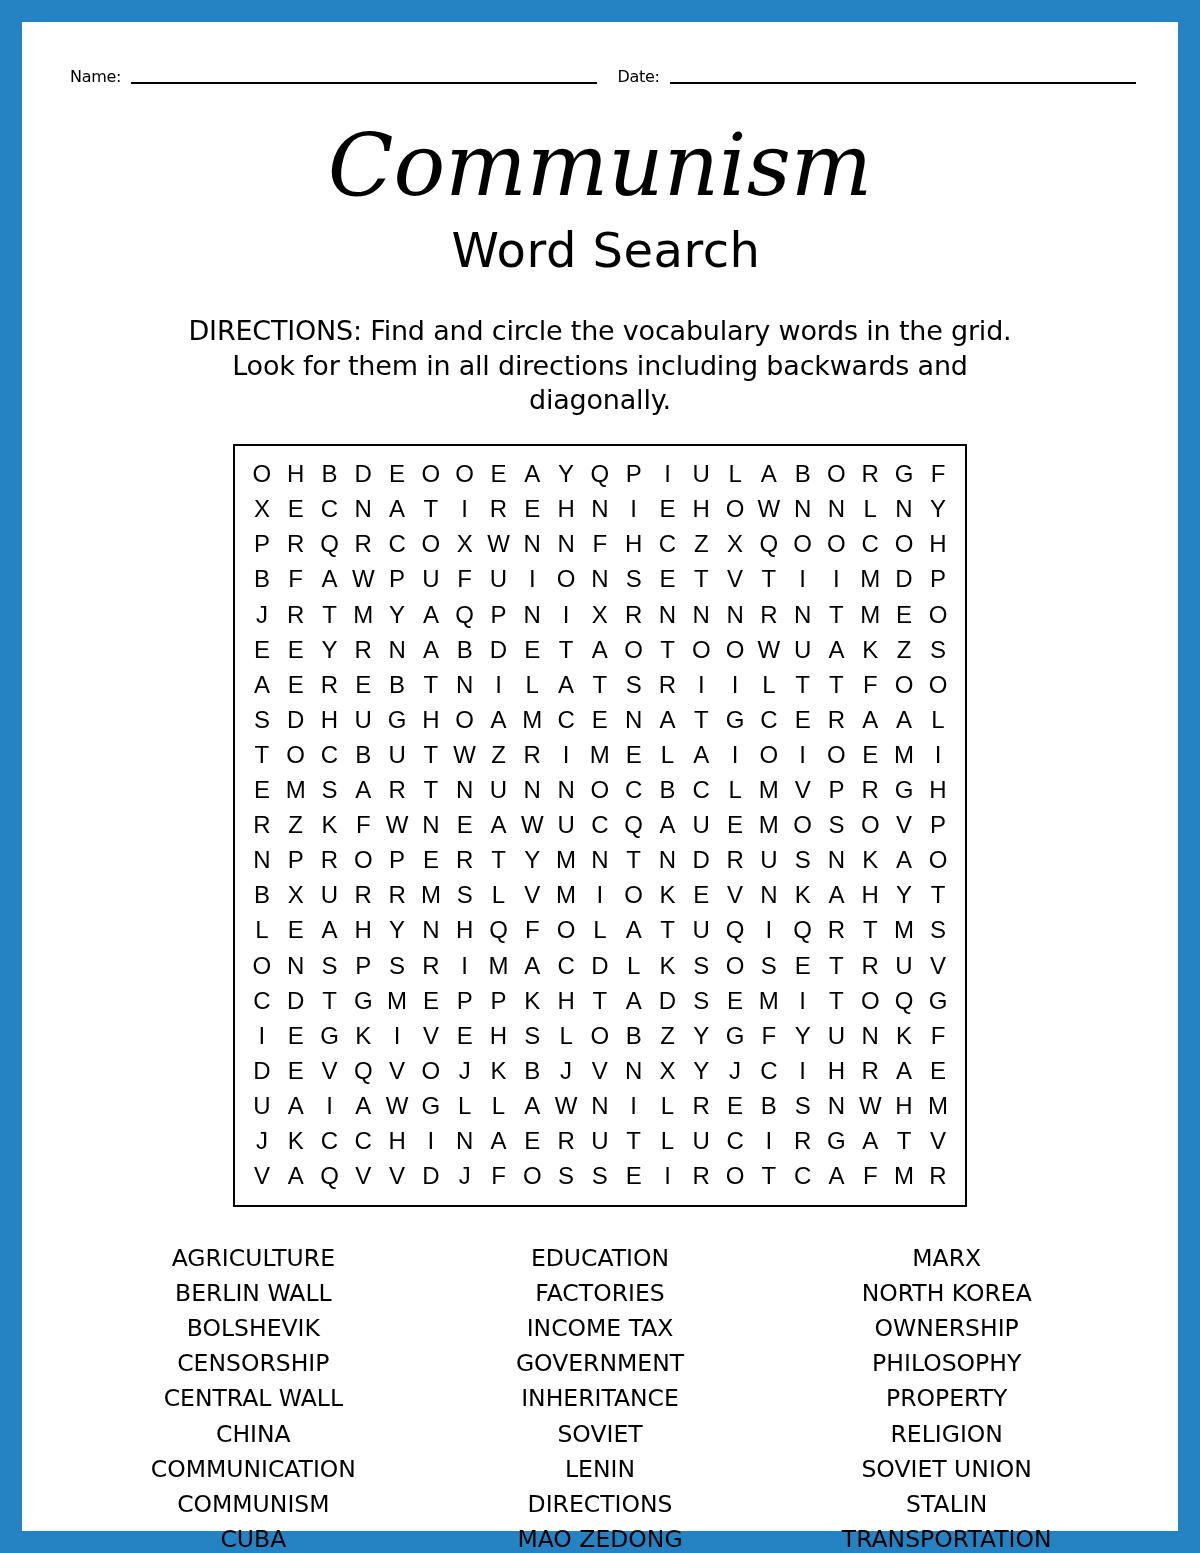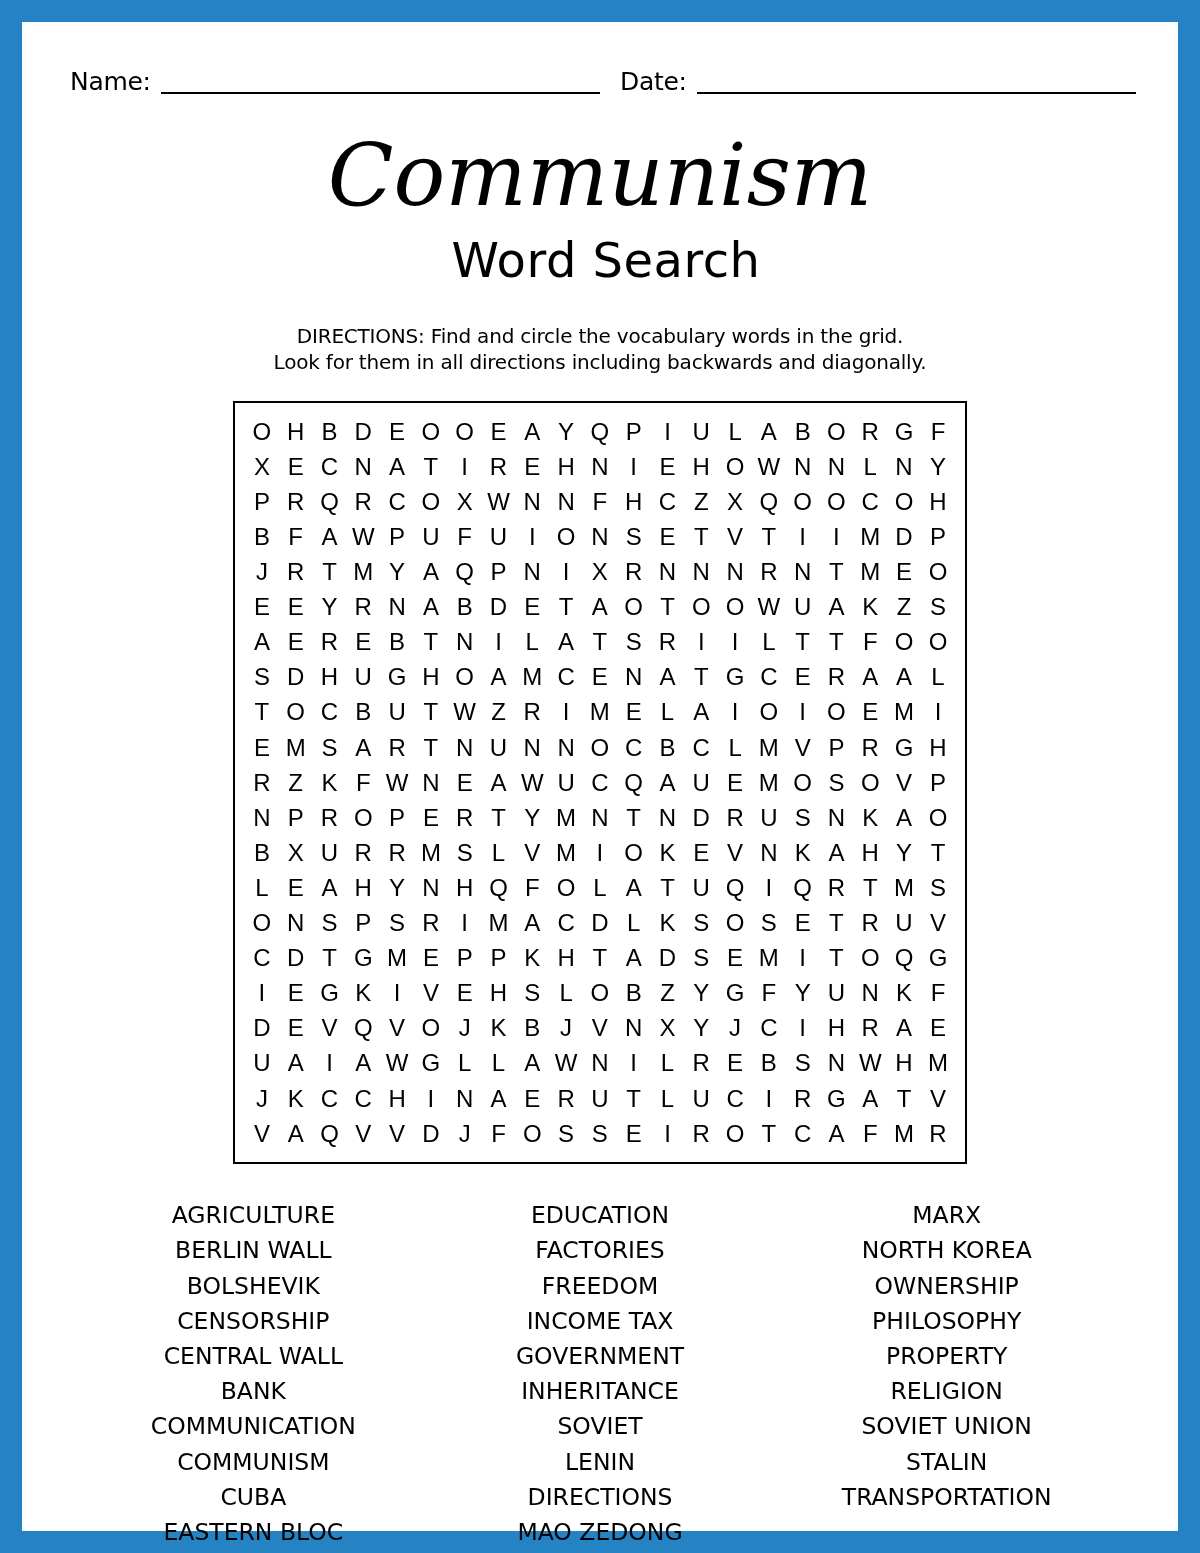--- a/index.html
+++ b/index.html
@@ -21,21 +21,21 @@
     height: 1509px;
     background: #ffffff;
     box-sizing: border-box;
   }
 
   
   .namedate {
     display: flex;
     align-items: flex-end;
     padding: 45px 42px 0 48px;
-    font-size: 25px;
+    font-size: 16px;
     color: #000;
     font-family: "DejaVu Sans", sans-serif;
     letter-spacing: -0.3px;
   }
   .nd-label { white-space: nowrap; padding-bottom: 2px; }
   .nd-rule {
     flex: 1 1 auto;
     border-bottom: 2.5px solid #000;
     margin: 0 0 4px 10px;
     height: 1px;
@@ -62,21 +62,21 @@
     line-height: 1.0;
     margin: 18px 0 0 12px;
     color: #000;
     letter-spacing: 0.5px;
   }
 
   
   .directions {
     text-align: center;
     font-family: "DejaVu Sans", sans-serif;
-    font-size: 20px;
+    font-size: 27px;
     line-height: 1.28;
     margin: 40px auto 0 auto;
     width: 860px;
     color: #000;
     letter-spacing: -0.2px;
   }
 
   
   .grid-wrap {
     margin: 26px auto 0 auto;
@@ -633,30 +633,29 @@
     </table>
   </div>
 
   <div class="wordlist">
     <div class="wl-col">
         <div class="wl-item">AGRICULTURE</div>
         <div class="wl-item">BERLIN WALL</div>
         <div class="wl-item">BOLSHEVIK</div>
         <div class="wl-item">CENSORSHIP</div>
         <div class="wl-item">CENTRAL WALL</div>
-        <div class="wl-item">BANK</div>
+        <div class="wl-item">CHINA</div>
         <div class="wl-item">COMMUNICATION</div>
         <div class="wl-item">COMMUNISM</div>
         <div class="wl-item">CUBA</div>
         <div class="wl-item">EASTERN BLOC</div>
       </div>
     <div class="wl-col">
         <div class="wl-item">EDUCATION</div>
         <div class="wl-item">FACTORIES</div>
-        <div class="wl-item">FREEDOM</div>
         <div class="wl-item">INCOME TAX</div>
         <div class="wl-item">GOVERNMENT</div>
         <div class="wl-item">INHERITANCE</div>
         <div class="wl-item">SOVIET</div>
         <div class="wl-item">LENIN</div>
         <div class="wl-item">DIRECTIONS</div>
         <div class="wl-item">MAO ZEDONG</div>
       </div>
     <div class="wl-col">
         <div class="wl-item">MARX</div>

